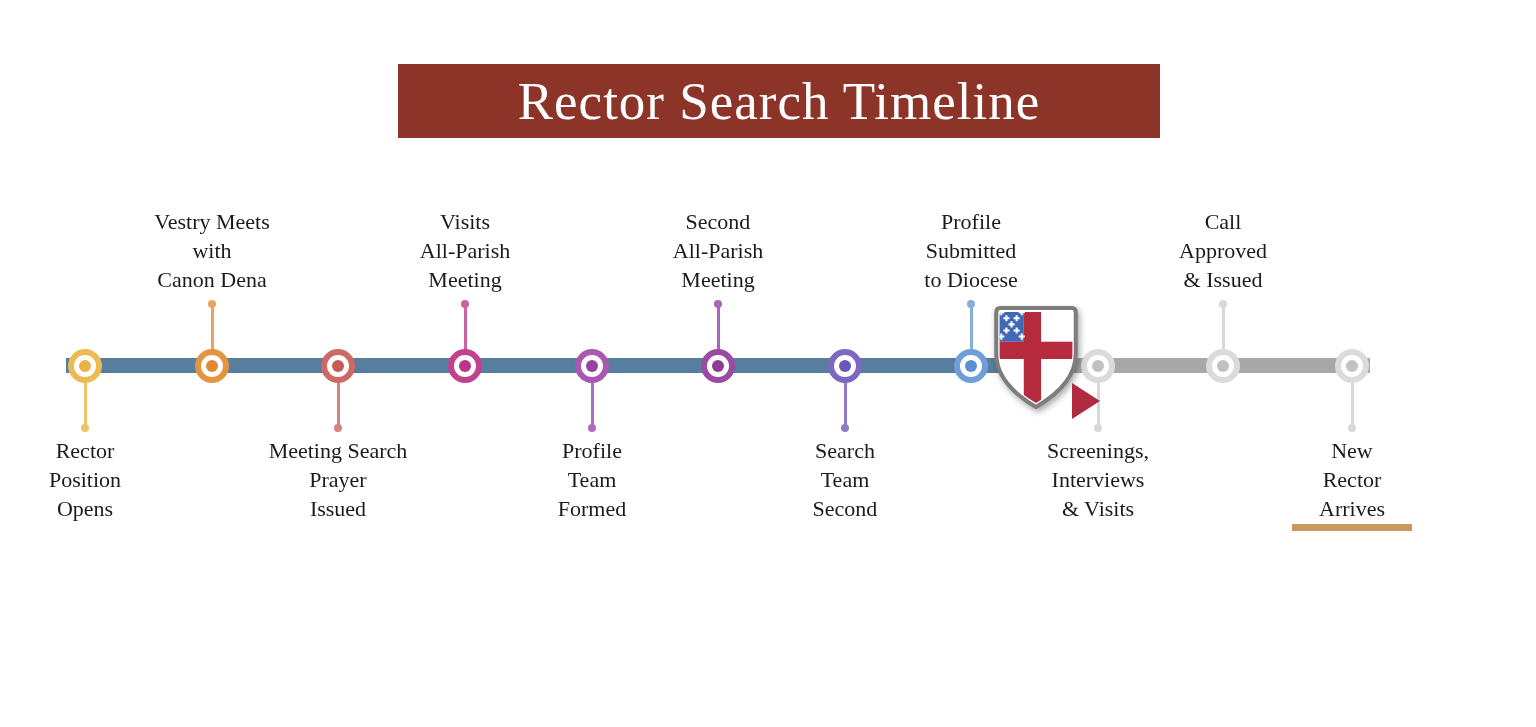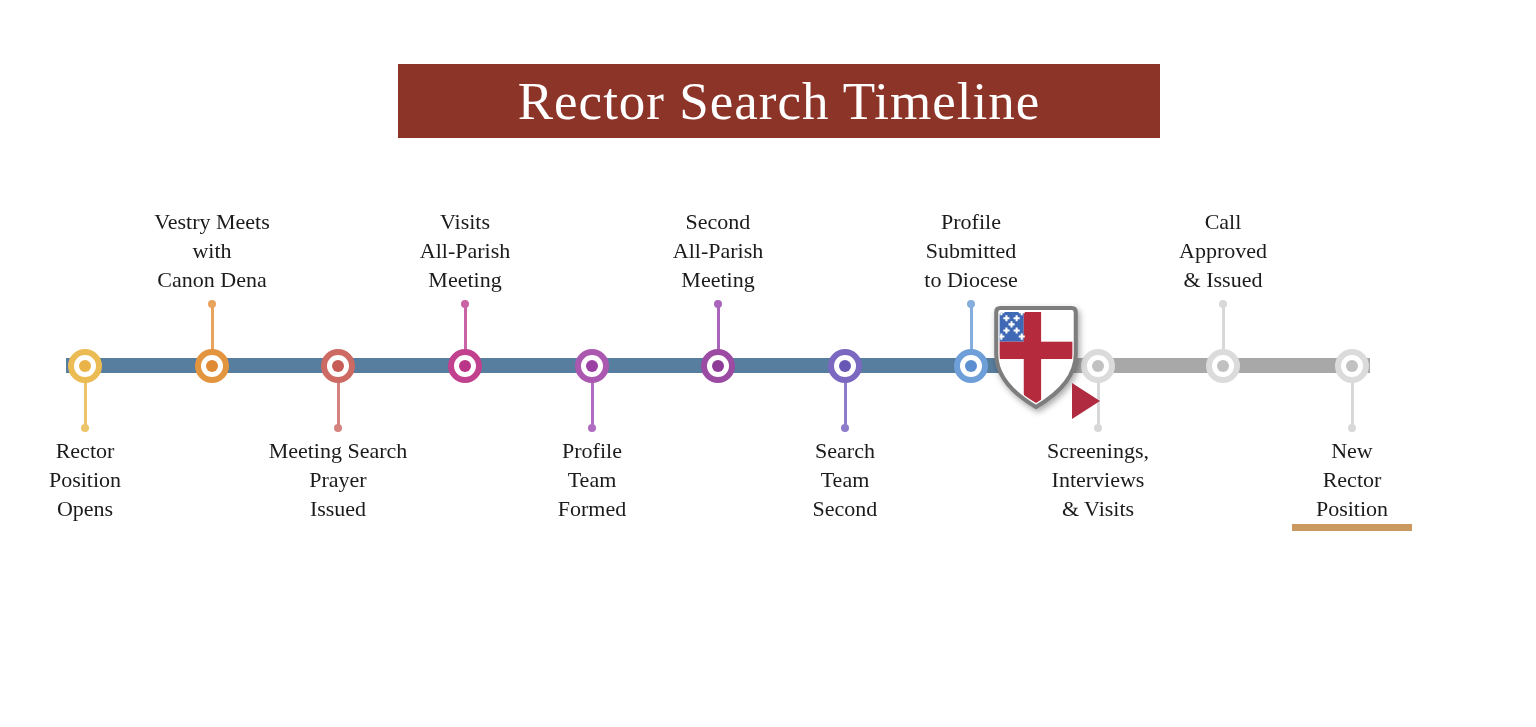--- a/index.html
+++ b/index.html
@@ -175,21 +175,21 @@
   </div>
 
   <div class="milestone below" style="left: 1352px; --ring: #dbdbdb; --dot: #c1c1c1; --stem: #d8d8d8;">
     <div class="stem"></div>
     <div class="stem-dot"></div>
     <div class="node">
         <div class="node-dot"></div>
       </div>
     <div class="label">New
 Rector
-Position</div>
+Arrives</div>
   </div>
 
   <div class="underline"></div>
 
   <div class="shield-wrap">
     <svg width="86" height="106" viewBox="0 0 84 104" xmlns="http://www.w3.org/2000/svg">
       <defs>
         <clipPath id="shieldClipInner">
           <path d="M7,3 L77,3 Q81,3 81,7 L81,48 Q81,77 42,100 Q3,77 3,48 L3,7 Q3,3 7,3 Z" transform="translate(42,52) scale(0.92) translate(-42,-52)"></path>
         </clipPath>

